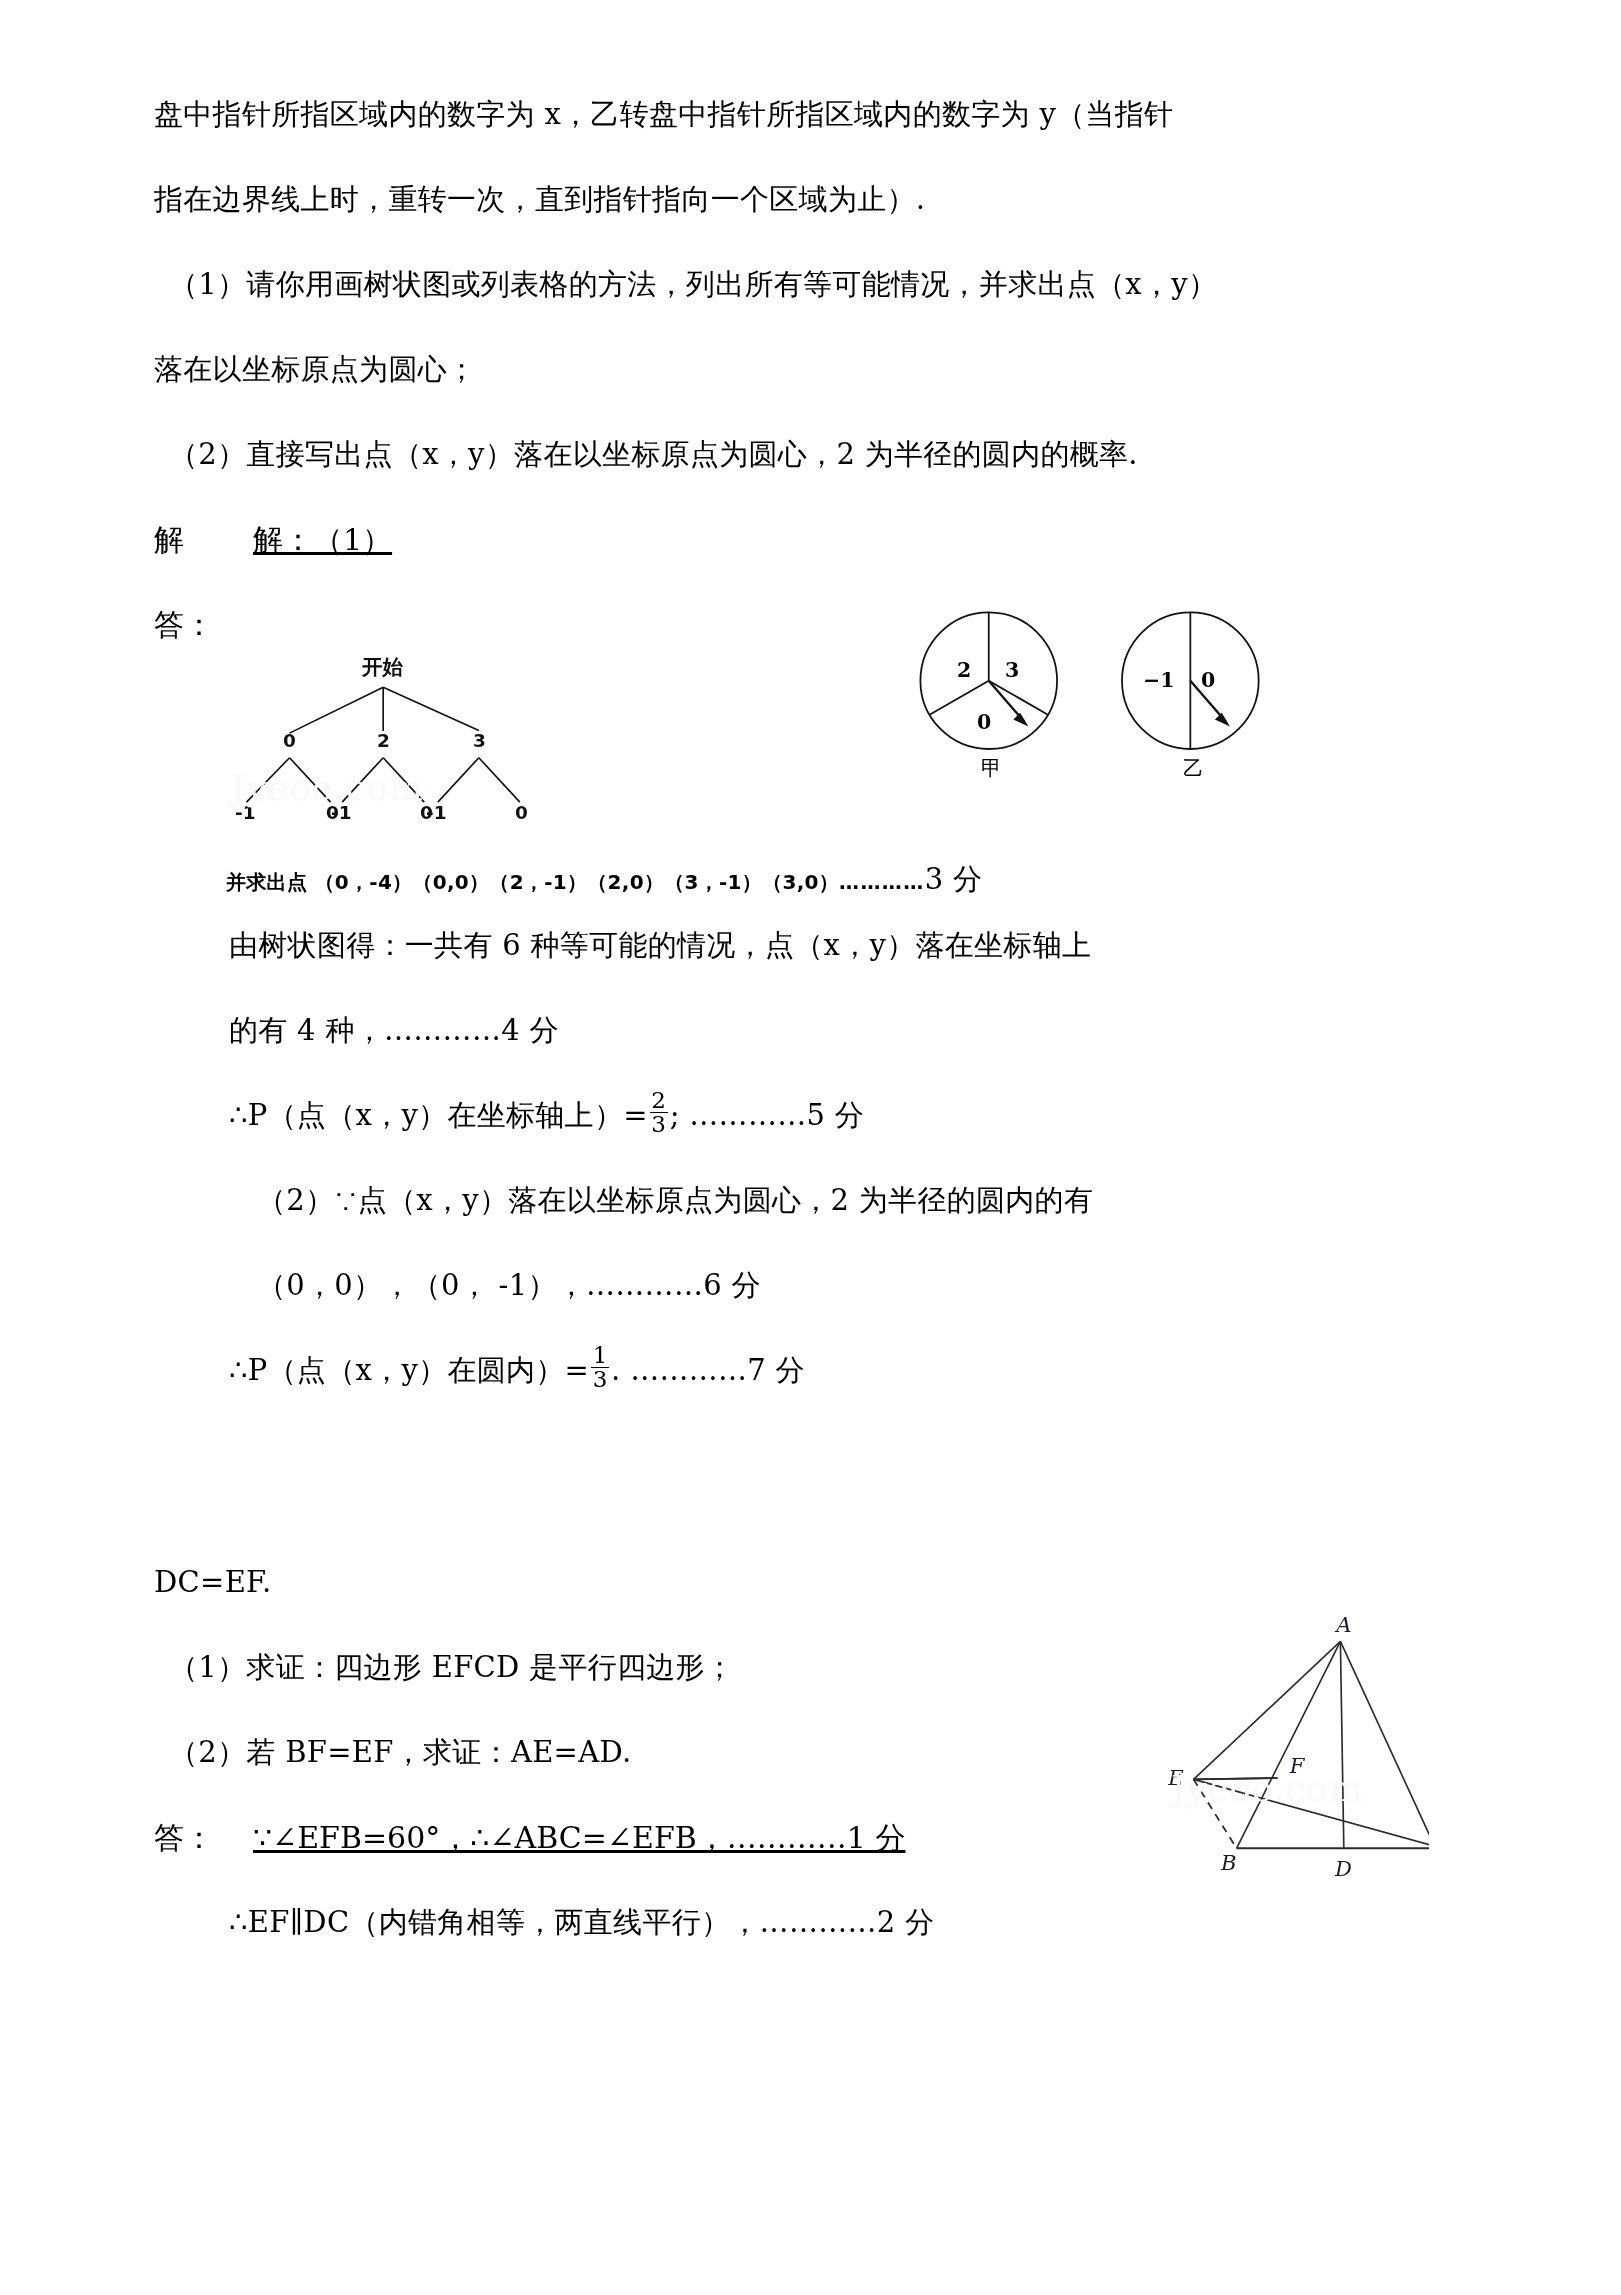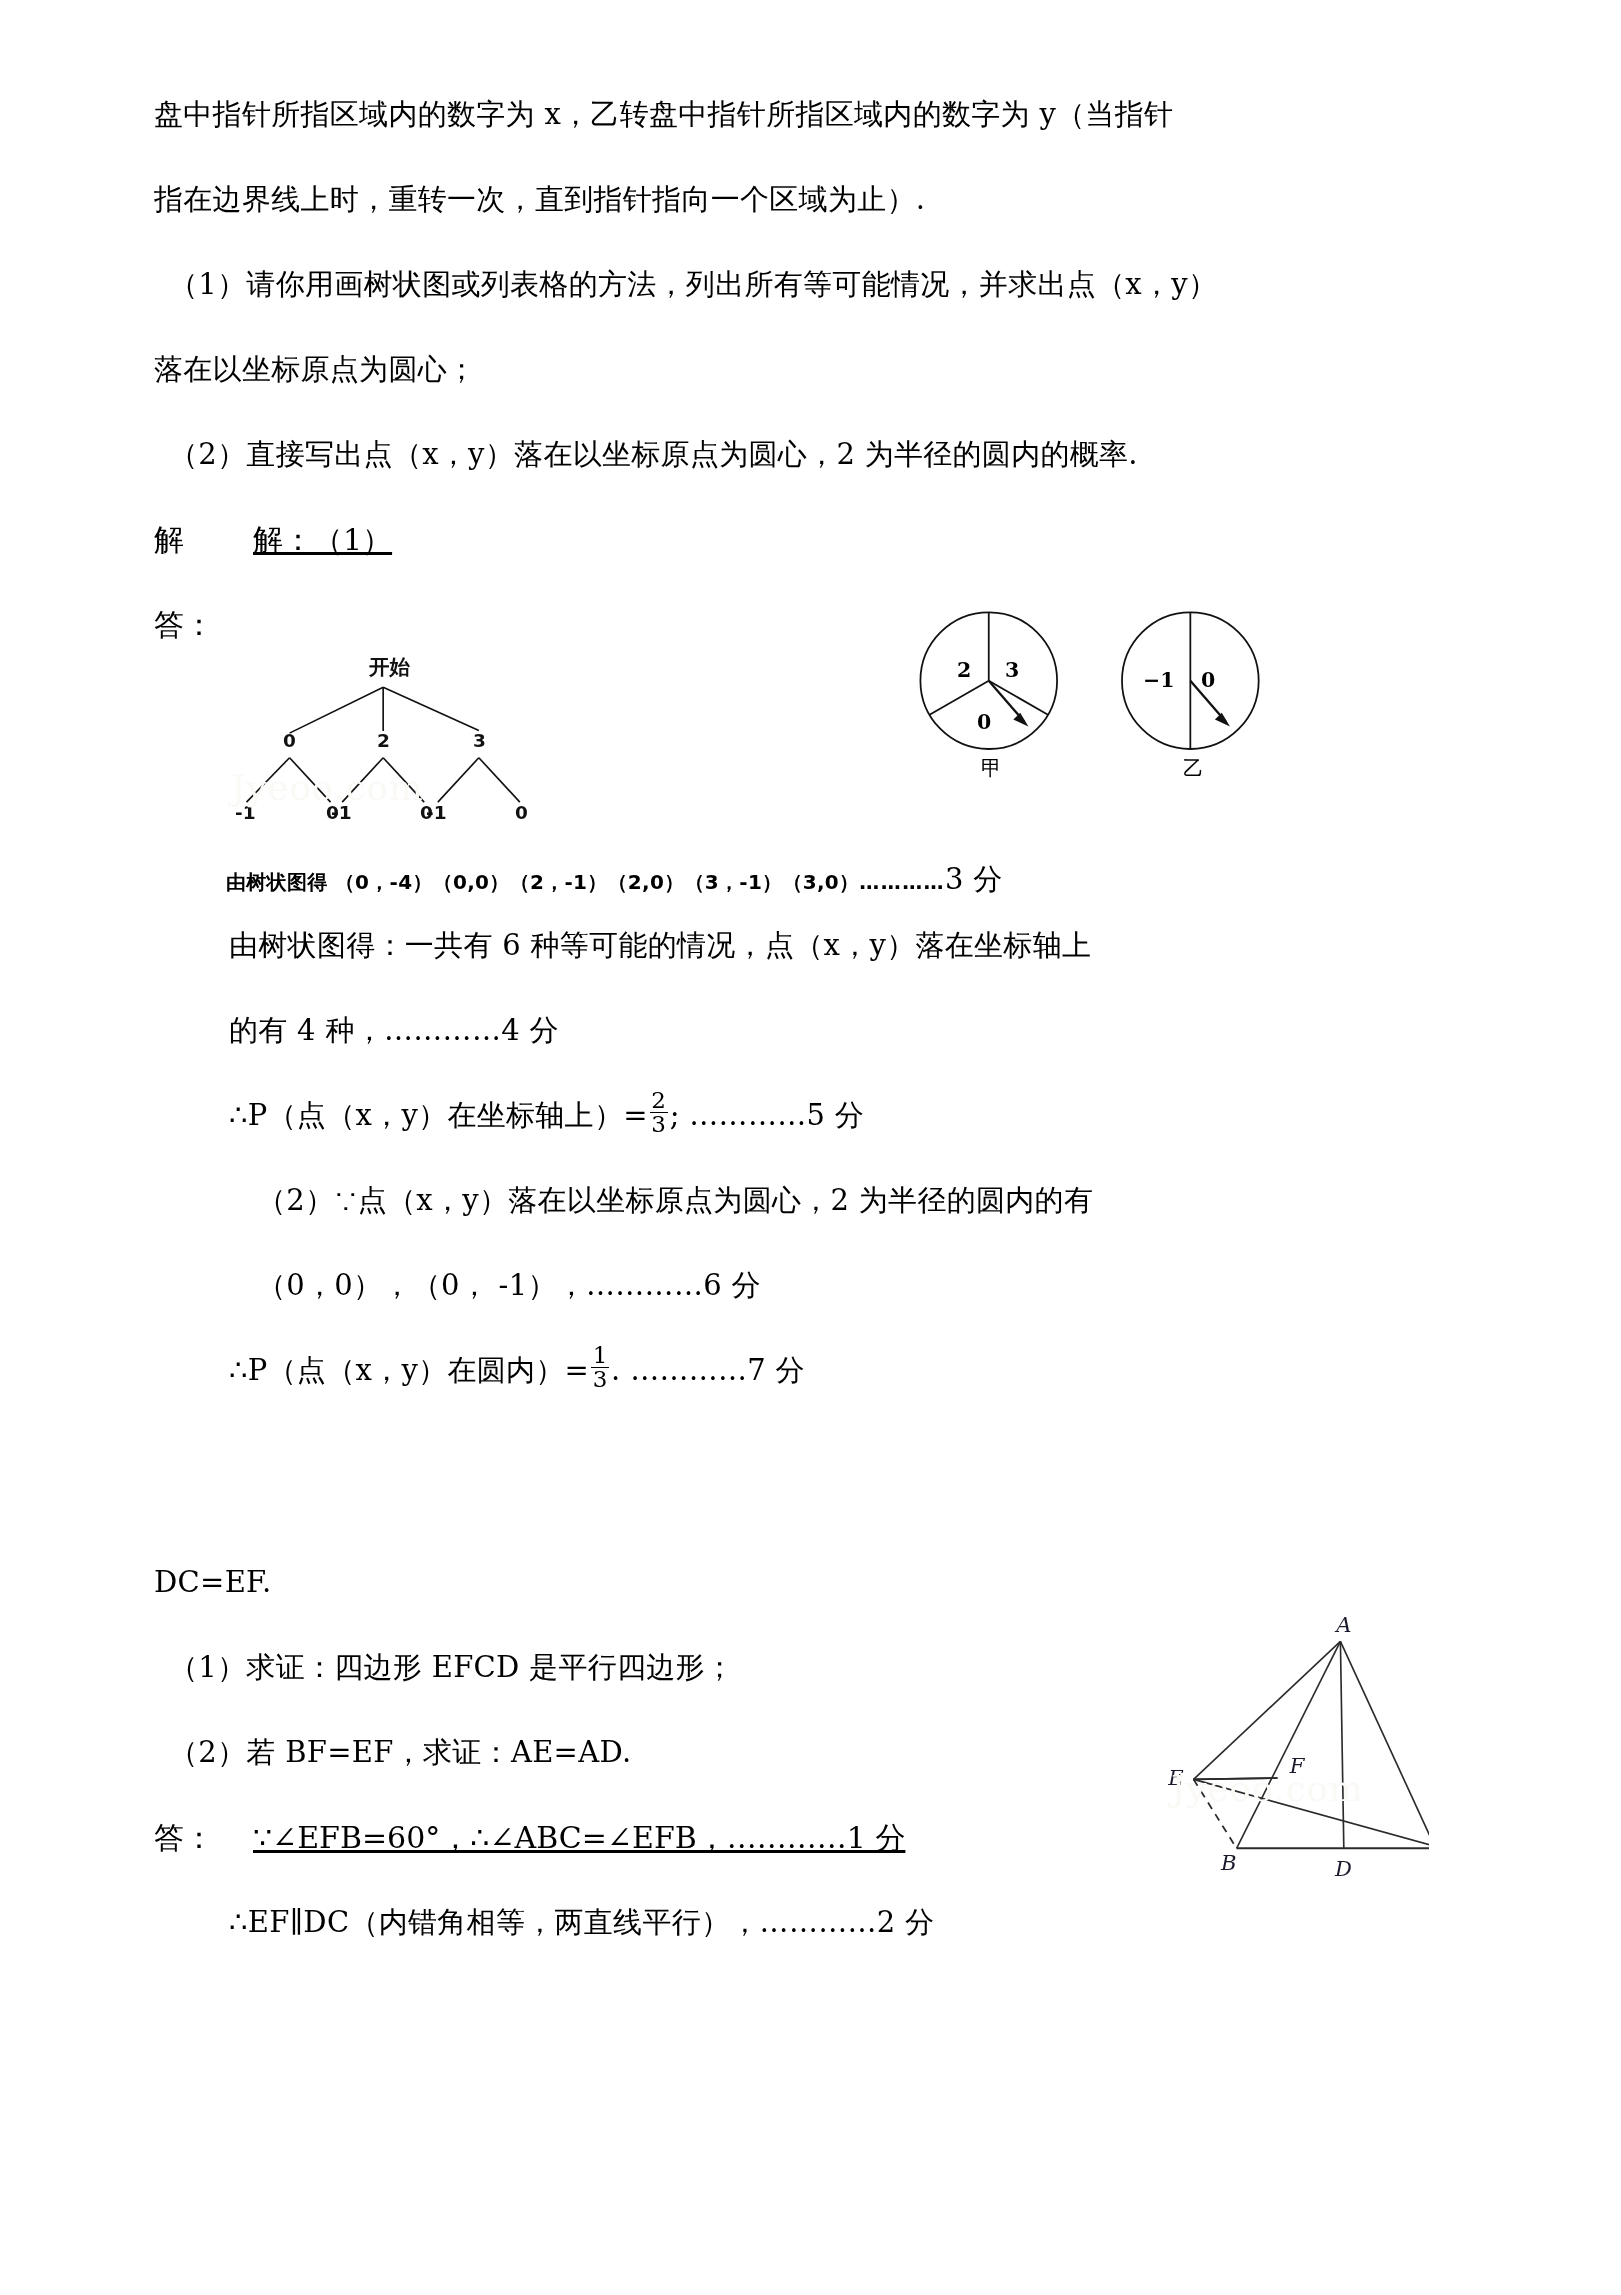--- a/index.html
+++ b/index.html
@@ -198,36 +198,36 @@
       <line x1="230" y1="40" x2="370" y2="103" stroke="#111" stroke-width="2.4"></line>
 
       <line x1="93" y1="143" x2="30" y2="208" stroke="#111" stroke-width="2.4"></line>
       <line x1="93" y1="143" x2="153" y2="208" stroke="#111" stroke-width="2.4"></line>
       <line x1="230" y1="143" x2="170" y2="208" stroke="#111" stroke-width="2.4"></line>
       <line x1="230" y1="143" x2="290" y2="208" stroke="#111" stroke-width="2.4"></line>
       <line x1="370" y1="143" x2="310" y2="208" stroke="#111" stroke-width="2.4"></line>
       <line x1="370" y1="143" x2="430" y2="208" stroke="#111" stroke-width="2.4"></line>
     </svg>
 
-    <span class="tree-label" style="left:136px; top:-6.8px; font-size:20.5px;margin-left:7px;">开始</span>
+    <span class="tree-label" style="left:136px; top:-6.8px; font-size:20.5px;">开始</span>
 
     <span class="tree-label" style="left:57px; top:70px;">0</span>
     <span class="tree-label" style="left:151px; top:70px;">2</span>
     <span class="tree-label" style="left:247px; top:70px;">3</span>
 
     <span class="tree-label" style="left:9px; top:142px;">-1</span>
     <span class="tree-label" style="left:100px; top:142px;">0</span>
     <span class="tree-label" style="left:105px; top:142px;">-1</span>
     <span class="tree-label" style="left:194px; top:142px;">0</span>
     <span class="tree-label" style="left:200px; top:142px;">-1</span>
     <span class="tree-label" style="left:289px; top:142px;">0</span>
   </div>
 
   <div class="coord-line">
-    <span>由树状图得</span>
+    <span>并求出点</span>
     <span>（0，-4）（0,0）（2，-1）（2,0）（3，-1）（3,0）</span><span class="dots">…………</span><span class="score">3 分</span>
   </div>
 
   <div class="fig-spinners">
     <svg width="369" height="171" viewBox="0 0 540 250">
 
       <circle cx="105" cy="115" r="100" fill="none" stroke="#111" stroke-width="2.6"></circle>
       <line x1="105" y1="115" x2="105" y2="15" stroke="#111" stroke-width="2.6"></line>
       <line x1="105" y1="115" x2="18.4" y2="165" stroke="#111" stroke-width="2.6"></line>
       <line x1="105" y1="115" x2="191.6" y2="165" stroke="#111" stroke-width="2.6"></line>

